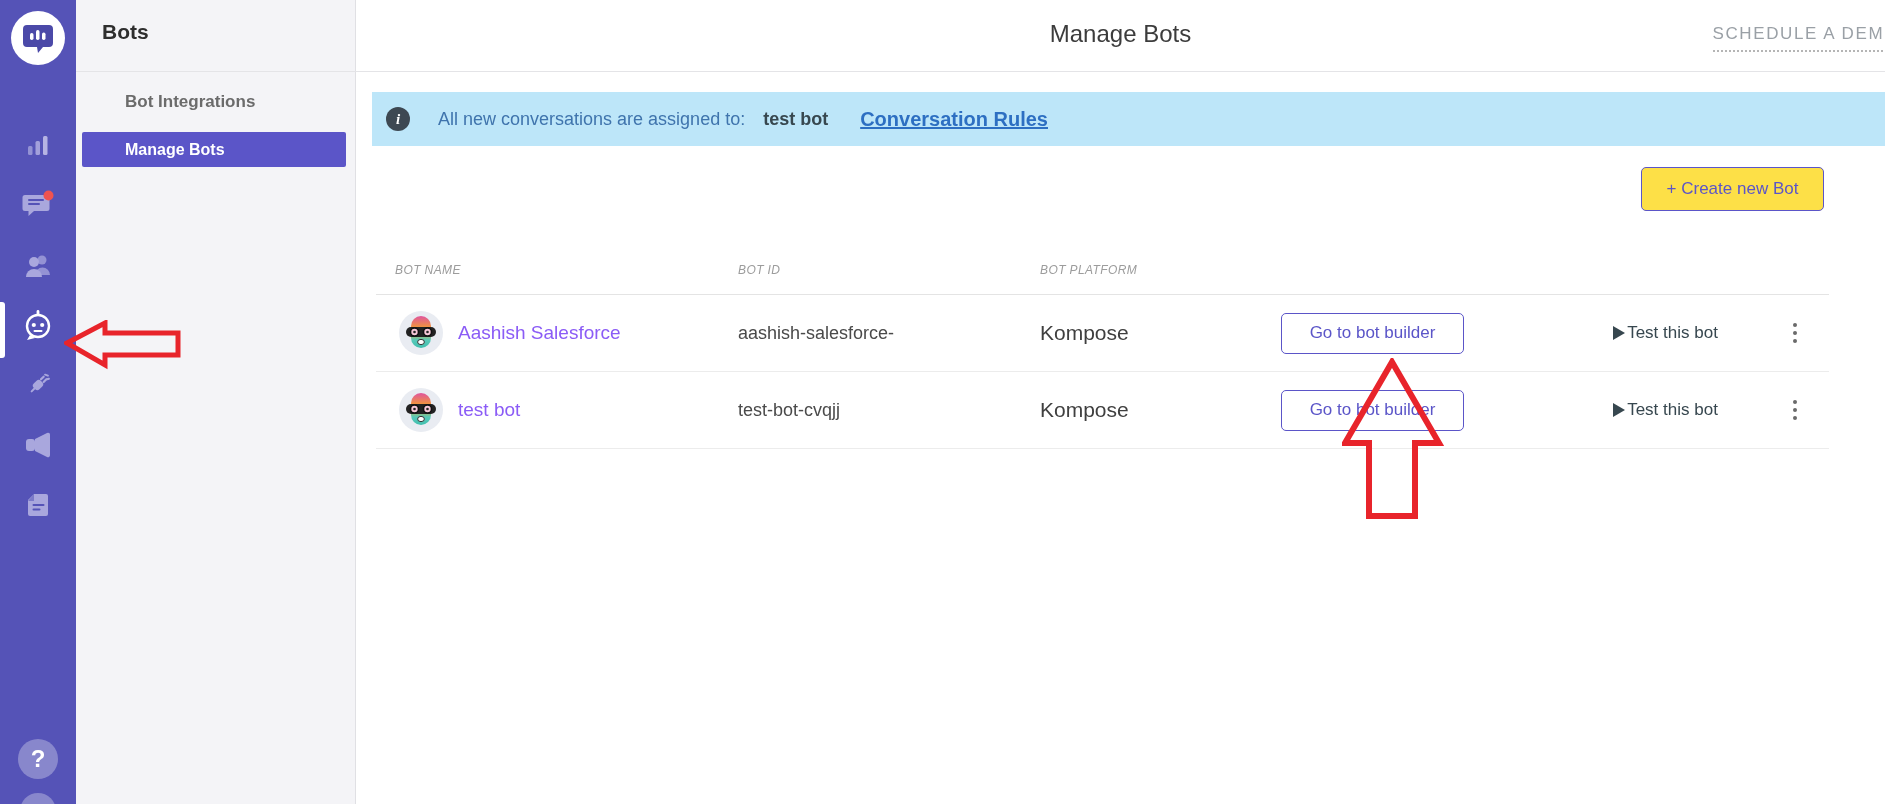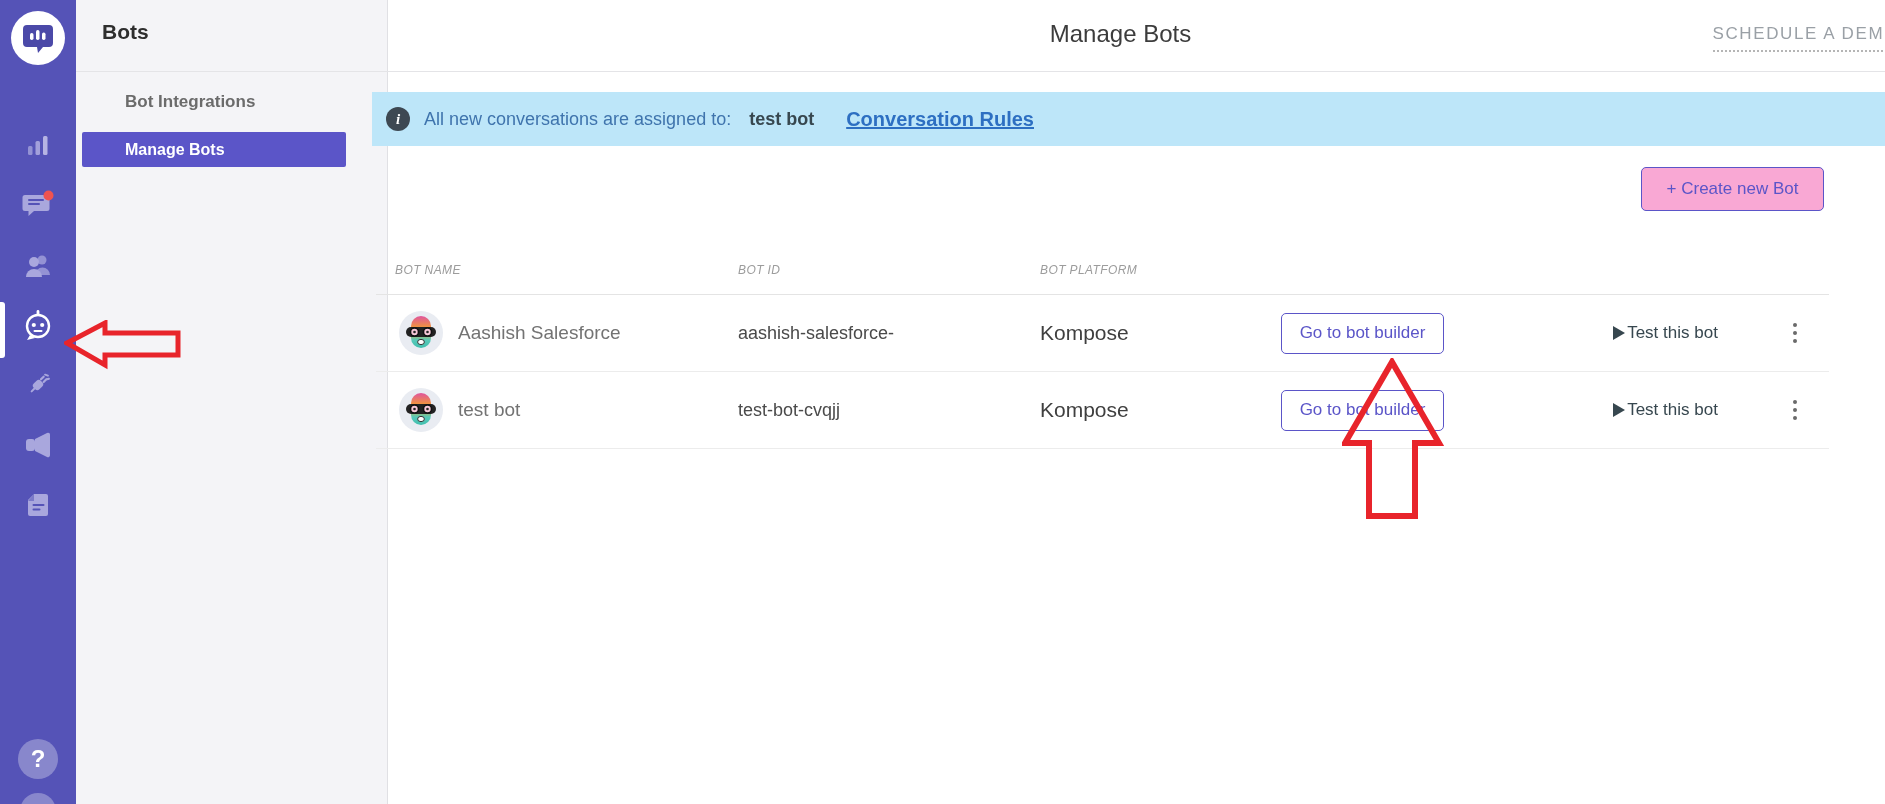--- a/index.html
+++ b/index.html
@@ -10,52 +10,52 @@
   
   .nav-rail { position:absolute; left:0; top:0; width:76px; height:804px; background:var(--sidebar,#5553b7); }
   .logo { position:absolute; left:11px; top:11px; width:54px; height:54px; background:#fff; border-radius:50%; display:flex; align-items:center; justify-content:center; cursor:pointer; }
   .rail-item { position:absolute; left:0; width:76px; height:60px; display:flex; align-items:center; justify-content:center; cursor:pointer; }
   .rail-item svg { display:block; }
   .active-indicator { position:absolute; left:0; top:7px; width:5px; height:56px; background:#fff; border-radius:0 3px 3px 0; }
   .rail-help { position:absolute; left:18px; top:739px; width:40px; height:40px; border-radius:50%; background:rgba(255,255,255,.30); color:#fff; font-size:24px; font-weight:bold; display:flex; align-items:center; justify-content:center; cursor:pointer; }
   .rail-bottom-partial { position:absolute; left:20px; top:793px; width:36px; height:36px; border-radius:50%; background:rgba(255,255,255,.30); }
 
   
-  .subnav { position:absolute; left:76px; top:0; width:312px; height:804px; background:#f4f4f7; border-right:1px solid #e0e0e4; }
+  .subnav { position:absolute; left:76px; top:0; width:280px; height:804px; background:#f4f4f7; border-right:1px solid #e0e0e4; }
   .subnav-title { position:absolute; left:26px; top:20px; font-size:21px; font-weight:bold; color:#2e2e2e; }
   .subnav-item { position:absolute; left:49px; top:92px; font-size:17px; color:#6b6b6b; cursor:pointer;font-weight:bold; }
   .subnav-item.active { left:6px; top:132px; width:264px; height:35px; background:var(--accent,#5b55c8); color:#fff; font-size:16px; line-height:35px; padding-left:43px; border-radius:2px; }
 
   
   .hdr-divider { position:absolute; left:76px; top:71px; width:1809px; height:0; border-top:1px solid #e4e4e7; }
   .page-title { position:absolute; left:356px; top:20px; width:1529px; text-align:center; font-size:24px; color:#3c3c3c; }
   .schedule { position:absolute; right:-14px; top:24px; font-size:17px; letter-spacing:1.6px; color:#9aa0a6; border-bottom:2px dotted #b5b5b5; padding-bottom:6px; cursor:pointer; text-decoration:none; }
 
   
   .banner { position:absolute; left:372px; top:92px; width:1513px; height:54px; background:var(--banner-bg,#bde6f9); display:flex; align-items:center; padding-left:14px; }
   .info-icon { width:24px; height:24px; border-radius:50%; background:#3d4852; color:#fff; font-family:"Liberation Serif",serif; font-weight:bold; font-style:italic; font-size:15px; display:flex; align-items:center; justify-content:center; flex:0 0 auto; }
-  .banner-text { margin-left:14px; font-size:18px; color:var(--banner-text,#3f74ad); }
+  .banner-text { margin-left:28px; font-size:18px; color:var(--banner-text,#3f74ad); }
   .banner-bot { margin-left:18px; font-size:18px; font-weight:bold; color:#37474f; }
   .banner-link { margin-left:32px; font-size:20px; font-weight:bold; color:var(--link-blue,#2d6fc2); text-decoration:underline; cursor:pointer; }
 
   
-  .create-btn { position:absolute; left:1641px; top:167px; width:183px; height:44px; background:#f9a8d4; border:1px solid var(--accent,#5b55c8); border-radius:5px; color:var(--accent,#5b55c8); font-size:17px; font-family:"Liberation Sans",sans-serif; cursor:pointer; }
+  .create-btn { position:absolute; left:1641px; top:167px; width:183px; height:44px; background:#fde047; border:1px solid var(--accent,#5b55c8); border-radius:5px; color:var(--accent,#5b55c8); font-size:17px; font-family:"Liberation Sans",sans-serif; cursor:pointer; }
 
   
   .table { position:absolute; left:376px; top:245px; width:1453px; }
   .thead, .trow { display:grid; grid-template-columns:362px 302px 241px 288px 192px 68px; align-items:center; }
   .thead { height:50px; border-bottom:1px solid #e4e4e4; color:var(--text-gray,#9c9c9c); font-size:12px; letter-spacing:.4px;font-style:italic; }
   .thead > div:first-child { padding-left:19px; }
   .trow { height:77px; border-bottom:1px solid #ececec; }
-  .cell-name { display:flex; align-items:center; padding-left:23px; font-size:19px; color:#737373; }
+  .cell-name { display:flex; align-items:center; padding-left:23px; font-size:19px; color:#8b5cf6; }
   .cell-name .bot-name { margin-left:15px; }
   .avatar { width:44px; height:44px; flex:0 0 auto; }
   .cell-id { font-size:18px; color:#4a4a4a; }
   .cell-platform { font-size:21px; color:#3f3f3f; }
-  .builder-btn { width:163px; height:41px; background:#fff; border:1px solid var(--accent,#5b55c8); border-radius:5px; color:var(--accent,#5b55c8); font-size:17px; font-family:"Liberation Sans",sans-serif; cursor:pointer; }
+  .builder-btn { width:183px; height:41px; background:#fff; border:1px solid var(--accent,#5b55c8); border-radius:5px; color:var(--accent,#5b55c8); font-size:17px; font-family:"Liberation Sans",sans-serif; cursor:pointer; }
   .cell-test { display:flex; align-items:center; justify-content:center; gap:1px; font-size:17px; color:#37474f; cursor:pointer; }
   .kebab { display:flex; flex-direction:column; align-items:center; gap:4px; cursor:pointer; padding:6px; }
   .kebab i { width:4px; height:4px; border-radius:50%; background:#6a6a6a; }
 
   
   .annot { position:absolute; pointer-events:none; }
 </style>
 </head>
 <body>
 

